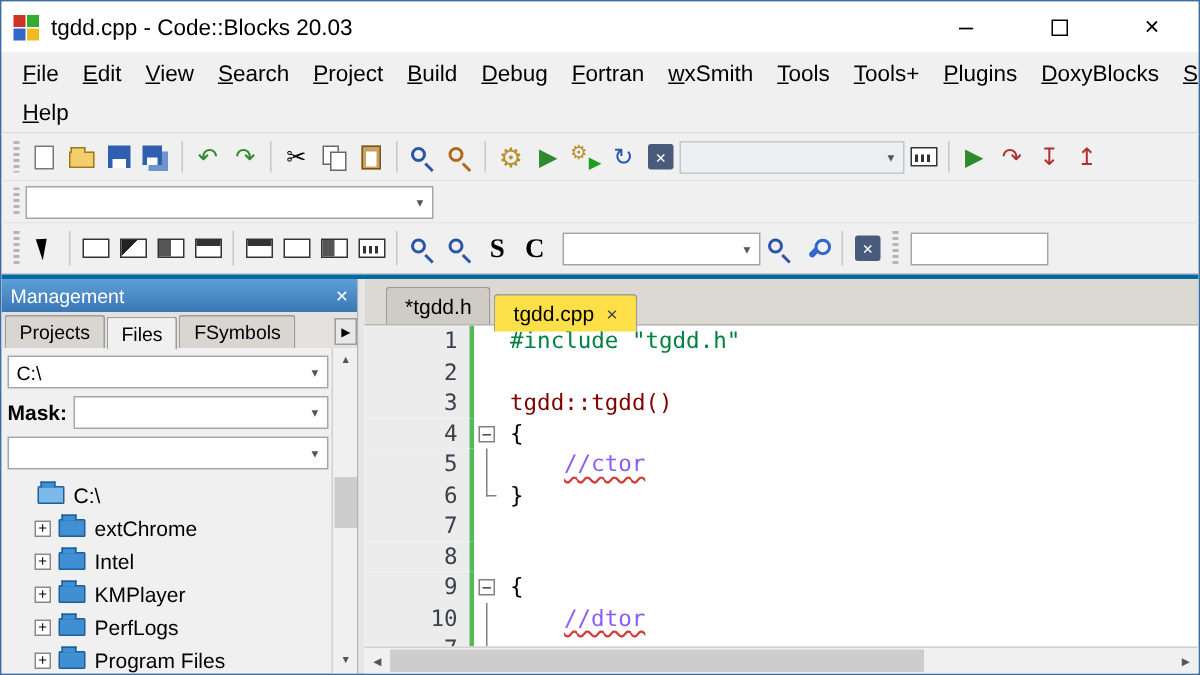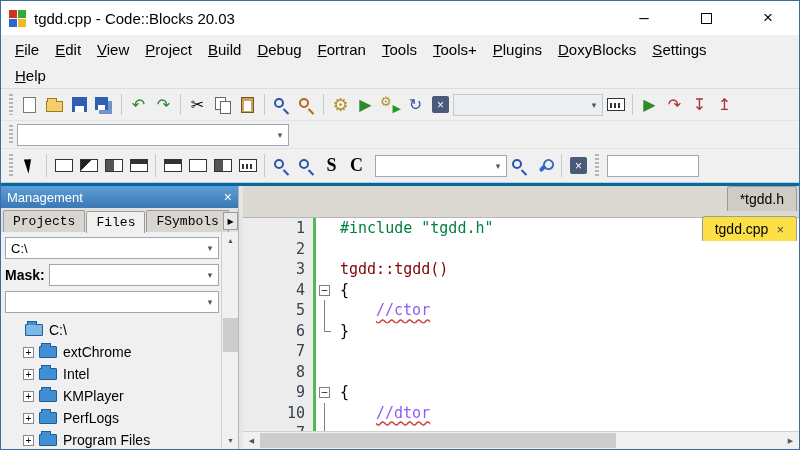--- a/index.html
+++ b/index.html
@@ -69,42 +69,42 @@
   .wrench { width:14px; height:4px; background:#3366cc; transform:rotate(-45deg); border-radius:2px; position:relative; }
   .wrench::after { content:""; position:absolute; right:-2px; top:-2px; width:7px; height:7px; border:2px solid #3366cc; border-radius:50%; background:#f0f0f0; }
   .isearch { width:92px; height:22px; background:#fff; border:1px solid #9fa6ad; margin-left:4px; }
   
   .main { display:flex; height:266px; border-top:3px solid #0369a1; }
   
   .mgmt { width:238px; background:#f0f0f0; display:flex; flex-direction:column; flex:0 0 auto; border-right:1px solid #b5b5b5; }
   .mgmt-header { height:22px; background:linear-gradient(#5e9fd8,#3a77b5); color:#fff; display:flex; align-items:center; padding:0 6px; font-size:13px; }
   .mgmt-close { margin-left:auto; font-size:14px; color:#fff; }
   .mgmt-tabs { height:24px; display:flex; align-items:flex-end; background:#e4e2de; padding-left:2px; position:relative; }
-  .mtab { font-size:13px; padding:3px 9px; border:1px solid #9c9c9c; border-bottom:none; background:#d9d6d1; margin-right:1px; border-radius:2px 2px 0 0; white-space:nowrap;font-family:Liberation Mono, monospace; }
+  .mtab { font-size:13px; padding:3px 9px; border:1px solid #9c9c9c; border-bottom:none; background:#d9d6d1; margin-right:1px; border-radius:2px 2px 0 0; white-space:nowrap; }
   .mtab.active { background:#f0f0f0; position:relative; top:1px; }
   .mtab-scroll { position:absolute; right:0; bottom:2px; width:15px; height:18px; font-size:8px; display:flex; align-items:center; justify-content:center; border:1px solid #9c9c9c; background:#e8e8e8; }
   .mgmt-body { flex:1; position:relative; overflow:hidden; }
   .mrow { display:flex; align-items:center; margin:5px 2px 0 4px; }
   .mask-label { font-size:14px; margin-right:4px;font-weight:bold; }
   .tree { margin-top:6px; overflow:hidden; }
   .trow { display:flex; align-items:center; height:22px; padding-left:22px; font-size:14px; }
   .trow.root { padding-left:24px; }
   .plusbox { width:11px; height:11px; border:1px solid #888; background:#fff; font-size:10px; line-height:9px; text-align:center; margin-right:5px; flex:0 0 auto; }
   .folder { width:18px; height:12px; background:#3f8fd2; border:1px solid #1d5f9a; border-radius:1px; position:relative; margin-right:6px; flex:0 0 auto; }
   .folder::before { content:""; position:absolute; top:-4px; left:1px; width:8px; height:3px; background:#3f8fd2; border:1px solid #1d5f9a; border-bottom:none; }
   .folder.open { background:#7db9e8; }
   .vscroll { position:absolute; top:0; right:0; width:17px; bottom:0; background:#f0f0f0; border-left:1px solid #d0d0d0; }
   .vs-btn { width:17px; height:17px; display:flex; align-items:center; justify-content:center; font-size:7px; color:#555; background:#f0f0f0; }
   .vs-btn.bottom { position:absolute; bottom:0; }
   .vs-thumb { position:absolute; top:86px; left:1px; width:15px; height:34px; background:#cdcdcd; }
   
   .splitter { width:4px; background:#e6e6e6; flex:0 0 auto; }
   
   .editor { flex:1; display:flex; flex-direction:column; background:#fff; min-width:0; }
-  .etabbar { height:32px; background:#dcd9d3; display:flex; align-items:flex-end; padding-left:14px; border-bottom:1px solid #b5b5b5;flex-direction:column; }
+  .etabbar { height:32px; background:#dcd9d3; display:flex; align-items:flex-end; padding-left:14px; border-bottom:1px solid #b5b5b5; }
   .etab { font-size:14px; padding:4px 12px; border:1px solid #9c9c9c; border-bottom:none; background:#cfccc6; margin-right:2px; border-radius:3px 3px 0 0; display:flex; align-items:center; }
   .etab.active { background:#fde047; position:relative; top:5px; }
   .etab .tclose { margin-left:8px; font-size:13px; color:#444; }
   .code { height:220px; overflow:hidden; font-family:"DejaVu Sans Mono", monospace; font-size:15px; }
   .cl { display:flex; height:20.5px; align-items:stretch; }
   .ln { width:70px; text-align:right; padding-right:8px; background:#ececec; color:#39414d; line-height:20.5px; flex:0 0 auto; }
   .chg { width:3px; background:#55b855; flex:0 0 auto; }
   .fold { width:18px; position:relative; flex:0 0 auto; }
   .fbox { position:absolute; left:3px; top:5px; width:11px; height:11px; border:1px solid #808080; background:#fff; font-size:11px; line-height:9px; text-align:center; color:#333; }
   .fold.vline::before { content:""; position:absolute; left:8px; top:0; bottom:0; width:1px; background:#808080; }
@@ -136,24 +136,26 @@
         <span class="maxbox"></span>
       </span>
     <span class="win-btn">×</span>
   </span>
 </div>
 
 <div class="menurow menurow1">
   <span class="menu-item">File</span>
   <span class="menu-item">Edit</span>
   <span class="menu-item">View</span>
+  <span class="menu-item">Search</span>
   <span class="menu-item">Project</span>
   <span class="menu-item">Build</span>
   <span class="menu-item">Debug</span>
   <span class="menu-item">Fortran</span>
+  <span class="menu-item">wxSmith</span>
   <span class="menu-item">Tools</span>
   <span class="menu-item">Tools+</span>
   <span class="menu-item">Plugins</span>
   <span class="menu-item">DoxyBlocks</span>
   <span class="menu-item">Settings</span>
 </div>
 <div class="menurow menurow2">
   <span class="menu-item">Help</span>
 </div>
 

